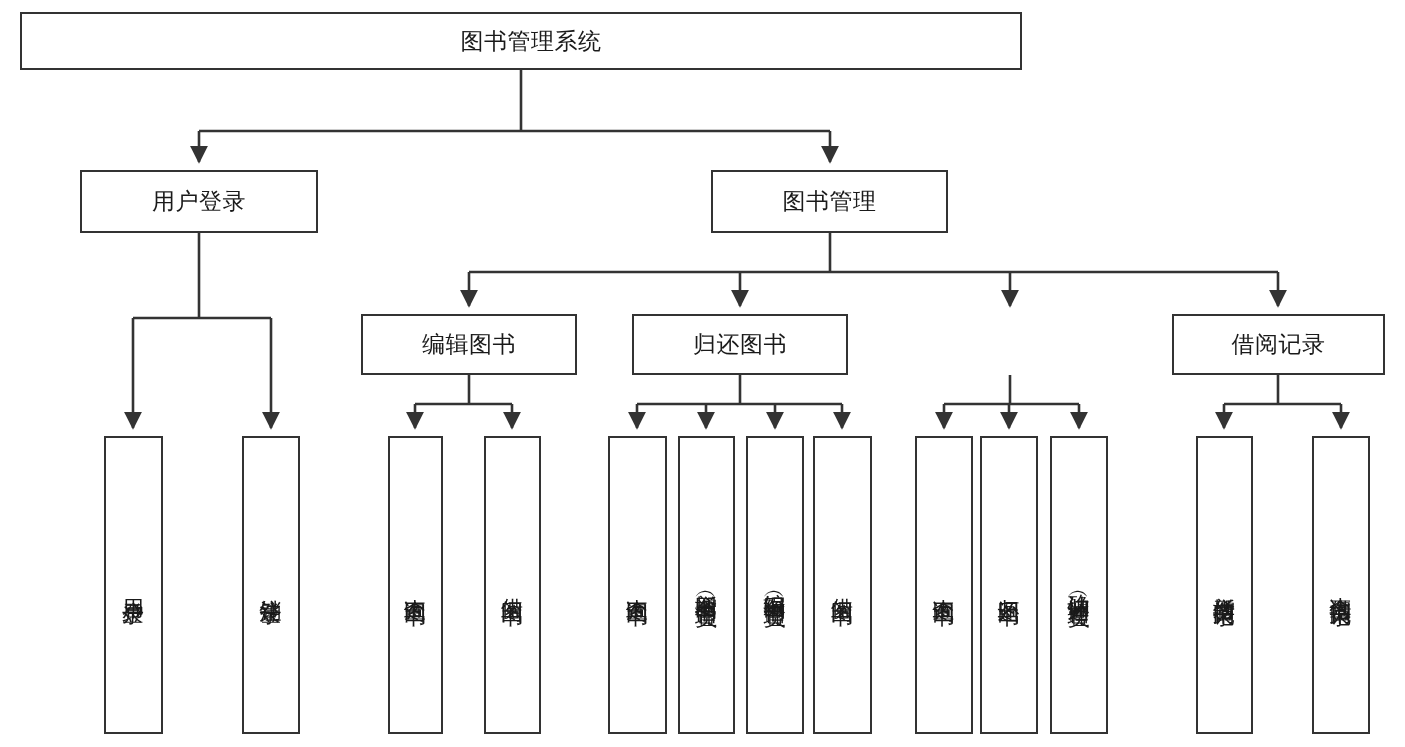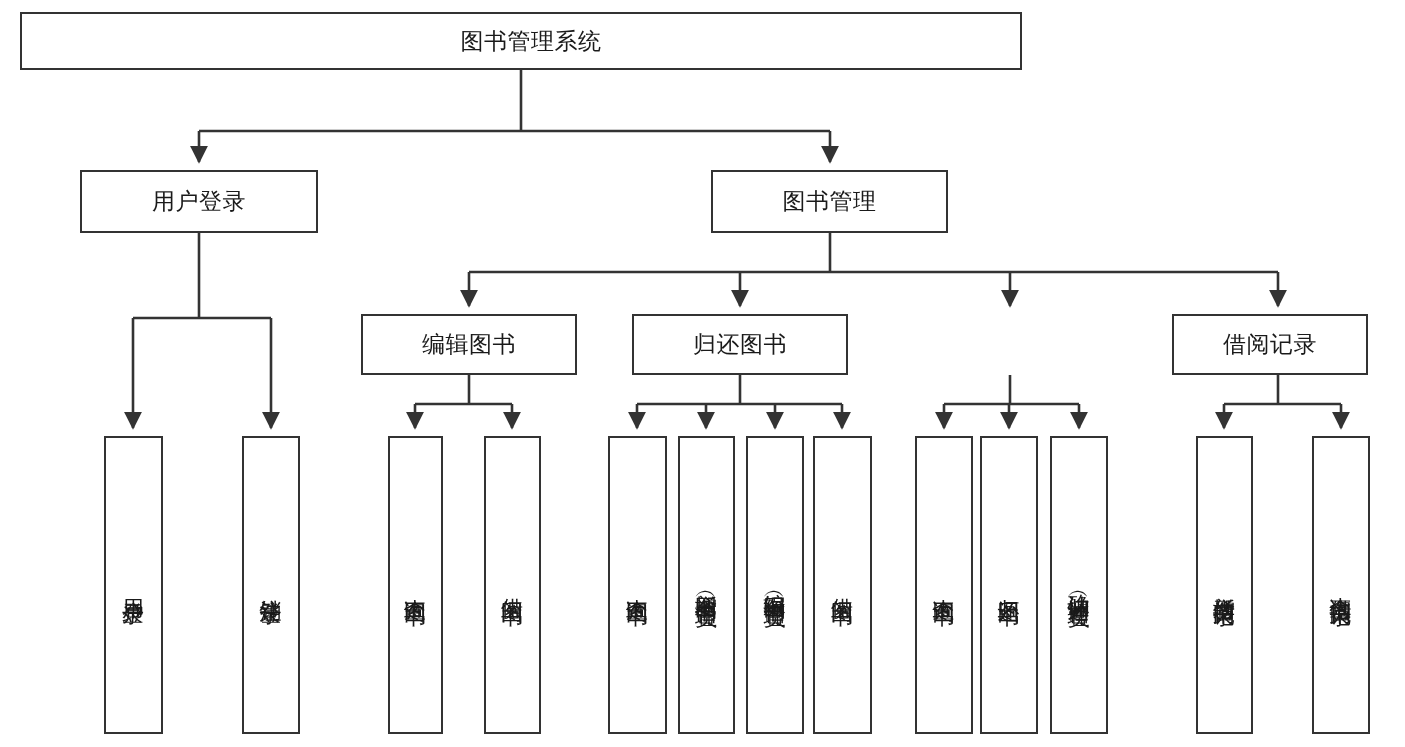--- a/index.html
+++ b/index.html
@@ -122,21 +122,21 @@
     </g>
   </svg>
 
   <div class="node horizontal" id="node-root" style="left: 20px; top: 12px; width: 1002px; height: 58px; padding-left: 20px;">图书管理系统</div>
 
   <div class="node horizontal" id="node-l2-0" style="left: 80px; top: 170px; width: 238px; height: 63px;">用户登录</div>
   <div class="node horizontal" id="node-l2-1" style="left: 711px; top: 170px; width: 237px; height: 63px;">图书管理</div>
 
   <div class="node horizontal" id="node-l3-0" style="left: 361px; top: 314px; width: 216px; height: 61px;">编辑图书</div>
   <div class="node horizontal" id="node-l3-1" style="left: 632px; top: 314px; width: 216px; height: 61px;">归还图书</div>
-  <div class="node horizontal" id="node-l3-3" style="left: 1172px; top: 314px; width: 196px; height: 61px;">借阅记录</div>
+  <div class="node horizontal" id="node-l3-3" style="left: 1172px; top: 314px; width: 213px; height: 61px;">借阅记录</div>
 
   <div class="node vertical" id="node-leaf-0" style="left: 104px; top: 436px; width: 59px; height: 298px;">
     <span class="vtext">用户登录</span>
   </div>
   <div class="node vertical" id="node-leaf-1" style="left: 242px; top: 436px; width: 58px; height: 298px;">
     <span class="vtext">注销登录</span>
   </div>
   <div class="node vertical" id="node-leaf-2" style="left: 388px; top: 436px; width: 55px; height: 298px;">
     <span class="vtext">查询图书</span>
   </div>

